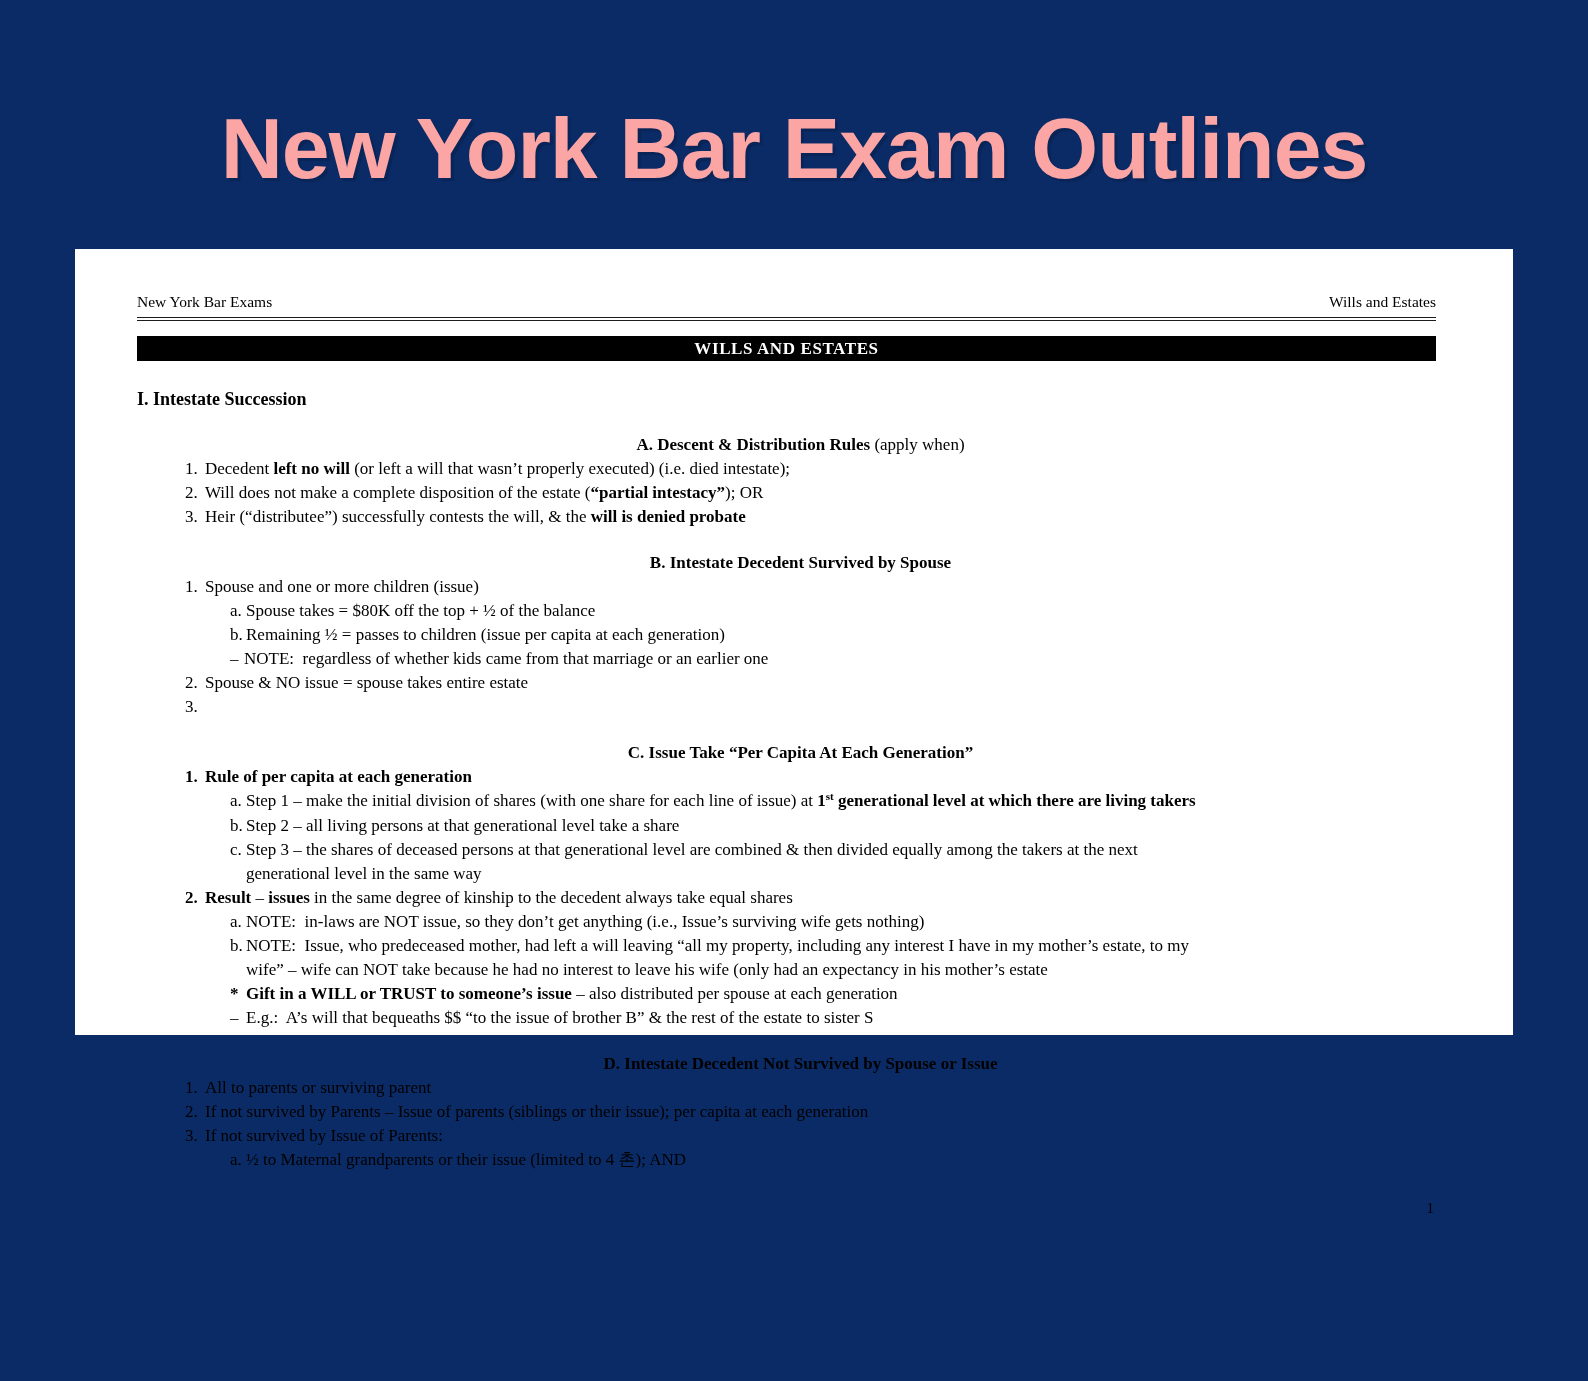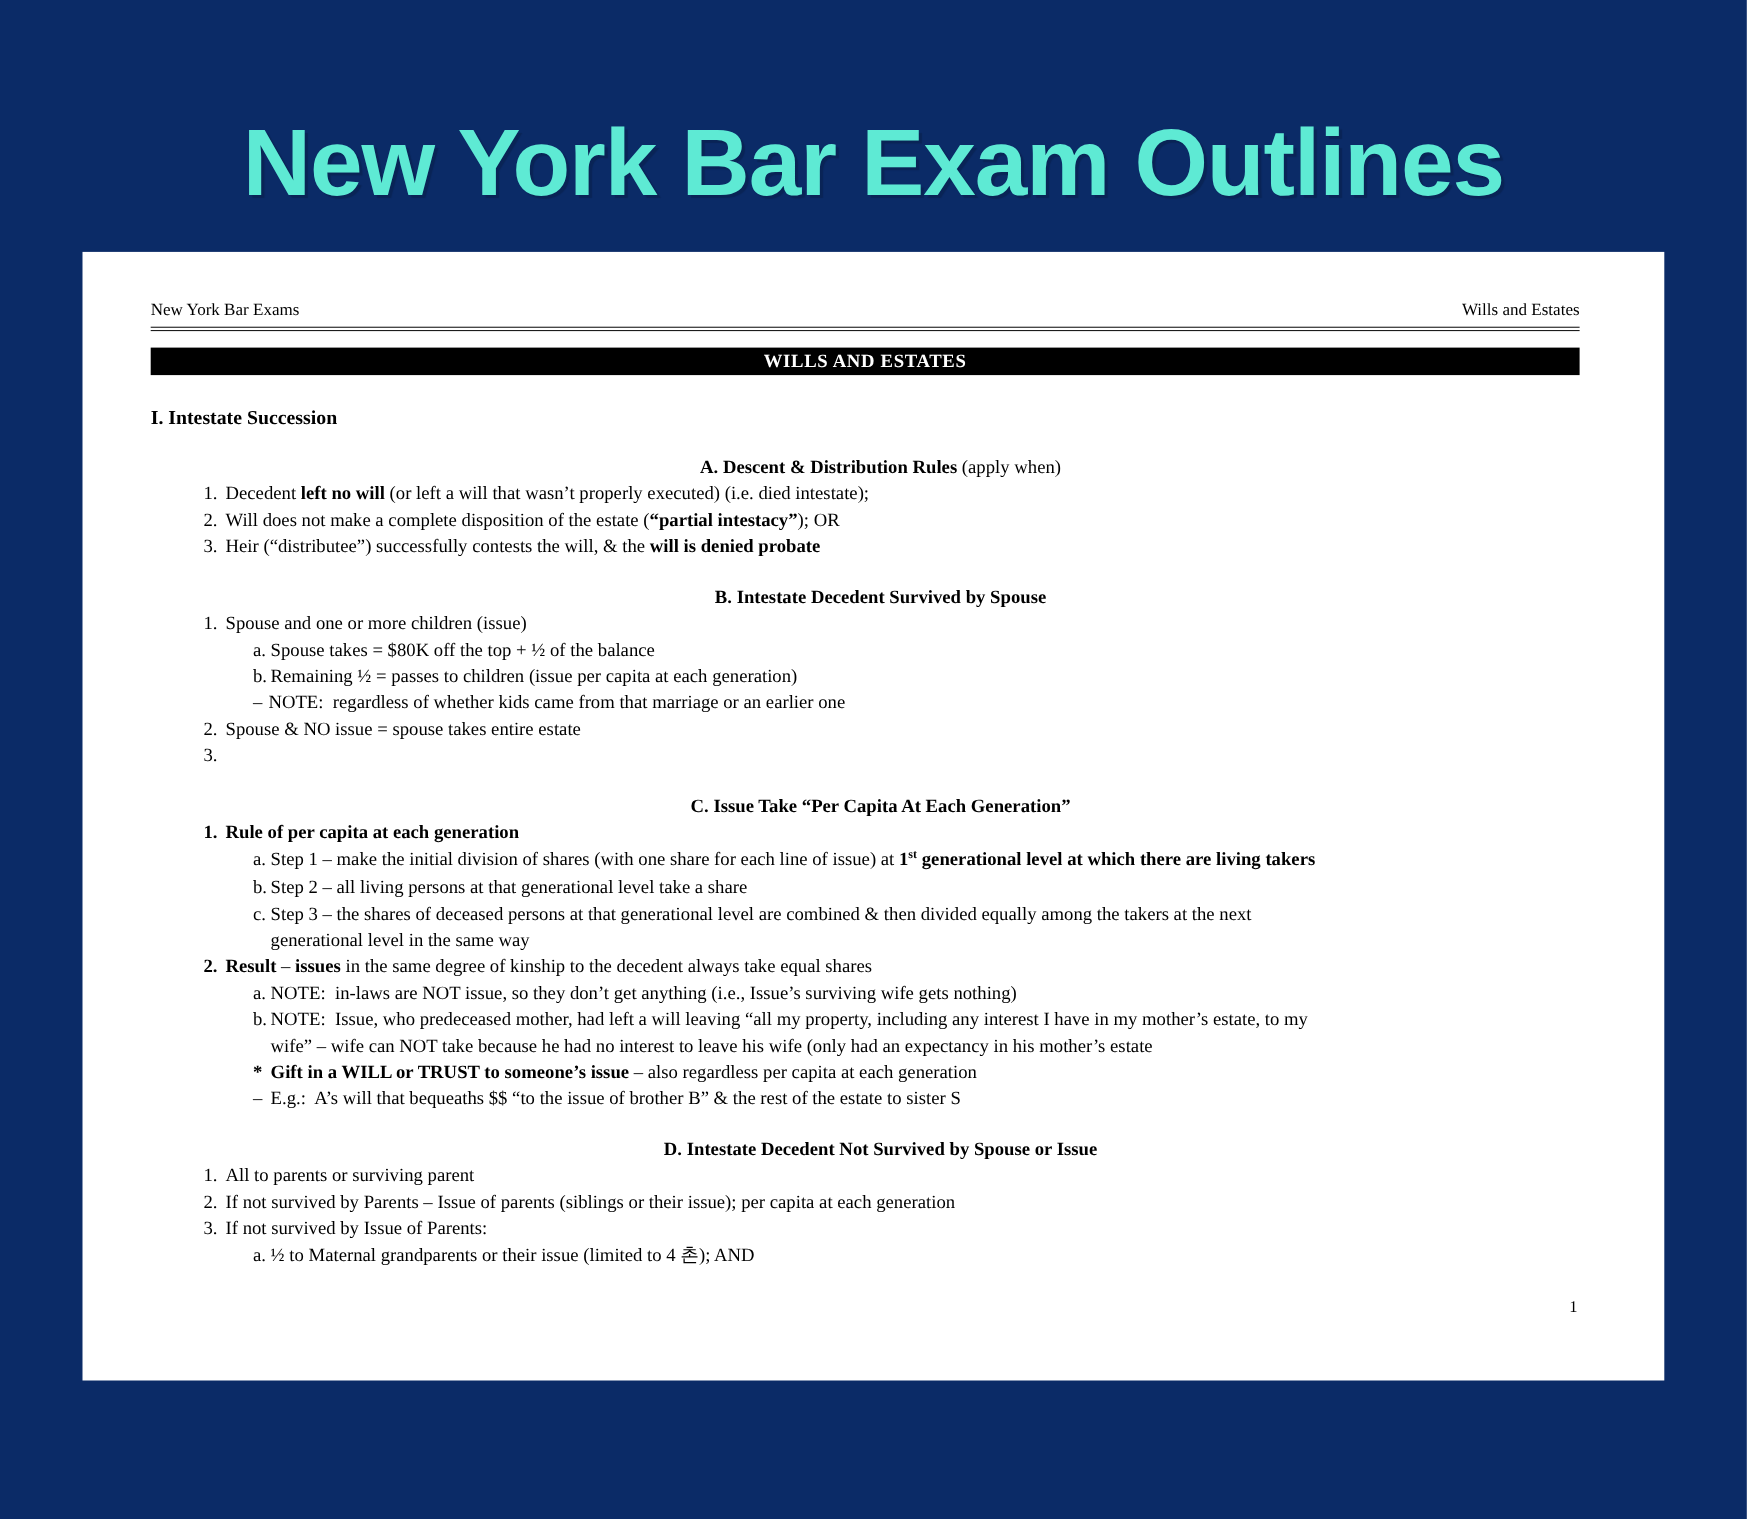--- a/index.html
+++ b/index.html
@@ -4,28 +4,28 @@
 <style>
   html,body{margin:0;padding:0;}
   body{
     width:1588px;height:1381px;
     background:#0b2b67;
     overflow:hidden;
     font-family:"Liberation Serif", serif;
   }
   .banner{padding-top:100px;text-align:center;}
   .banner .title{
-    margin:0;color:#5eead4;
+    margin:0;color:#fca5a5;
     font-family:"Liberation Sans", sans-serif;
     font-weight:800;font-size:86px;line-height:96px;letter-spacing:-1px;
     text-shadow:3px 3px 1px rgba(0,0,0,0.16);
   }
   .page{
-    width:1438px;height:1026px;
-    margin:33px auto 0 auto;
+    width:1438px;height:786px;
+    margin:53px auto 0 auto;
     background:#ffffff;
     box-sizing:border-box;
     padding:42px 77px 0 62px;
     color:#000;
     position:relative;
   }
   .doc-header{
     display:flex;justify-content:space-between;
     font-size:15.5px;line-height:21px;
   }
@@ -95,21 +95,21 @@
       <div class="line lvl1 heading gap"><span class="text"><span class="b">C. Issue Take “Per Capita At Each Generation”</span></span></div>
       <div class="line lvl2"><span class="marker b">1.</span><span class="text"><span class="b">Rule of per capita at each generation</span></span></div>
       <div class="line lvl3"><span class="marker">a.</span><span class="text"><span>Step 1 – make the initial division of shares (with one share for each line of issue) at </span><span class="b">1</span><span class="b sup">st</span><span class="b"> generational level at which there are living takers</span></span></div>
       <div class="line lvl3"><span class="marker">b.</span><span class="text"><span>Step 2 – all living persons at that generational level take a share</span></span></div>
       <div class="line lvl3"><span class="marker">c.</span><span class="text"><span>Step 3 – the shares of deceased persons at that generational level are combined &amp; then divided equally among the takers at the next</span></span></div>
       <div class="line lvl3 cont"><span class="text"><span>generational level in the same way</span></span></div>
       <div class="line lvl2"><span class="marker b">2.</span><span class="text"><span class="b">Result</span><span> – </span><span class="b">issues</span><span> in the same degree of kinship to the decedent always take equal shares</span></span></div>
       <div class="line lvl3"><span class="marker">a.</span><span class="text"><span>NOTE:  in-laws are NOT issue, so they don’t get anything (i.e., Issue’s surviving wife gets nothing)</span></span></div>
       <div class="line lvl3"><span class="marker">b.</span><span class="text"><span>NOTE:  Issue, who predeceased mother, had left a will leaving “all my property, including any interest I have in my mother’s estate, to my</span></span></div>
       <div class="line lvl3 cont"><span class="text"><span>wife” – wife can NOT take because he had no interest to leave his wife (only had an expectancy in his mother’s estate</span></span></div>
-      <div class="line lvl3"><span class="marker b">*</span><span class="text"><span class="b">Gift in a WILL or TRUST to someone’s issue</span><span> – also regardless per capita at each generation</span></span></div>
+      <div class="line lvl3"><span class="marker b">*</span><span class="text"><span class="b">Gift in a WILL or TRUST to someone’s issue</span><span> – also distributed per spouse at each generation</span></span></div>
       <div class="line lvl3"><span class="marker">–</span><span class="text"><span>E.g.:  A’s will that bequeaths $$ “to the issue of brother B” &amp; the rest of the estate to sister S</span></span></div>
       <div class="line lvl1 heading gap"><span class="text"><span class="b">D. Intestate Decedent Not Survived by Spouse or Issue</span></span></div>
       <div class="line lvl2"><span class="marker">1.</span><span class="text"><span>All to parents or surviving parent</span></span></div>
       <div class="line lvl2"><span class="marker">2.</span><span class="text"><span>If not survived by Parents – Issue of parents (siblings or their issue); per capita at each generation</span></span></div>
       <div class="line lvl2"><span class="marker">3.</span><span class="text"><span>If not survived by Issue of Parents:</span></span></div>
       <div class="line lvl3"><span class="marker">a.</span><span class="text"><span>½ to Maternal grandparents or their issue (limited to 4 촌); AND</span></span></div>
     </div>
   <div class="page-num">1</div>
 </div>
 

